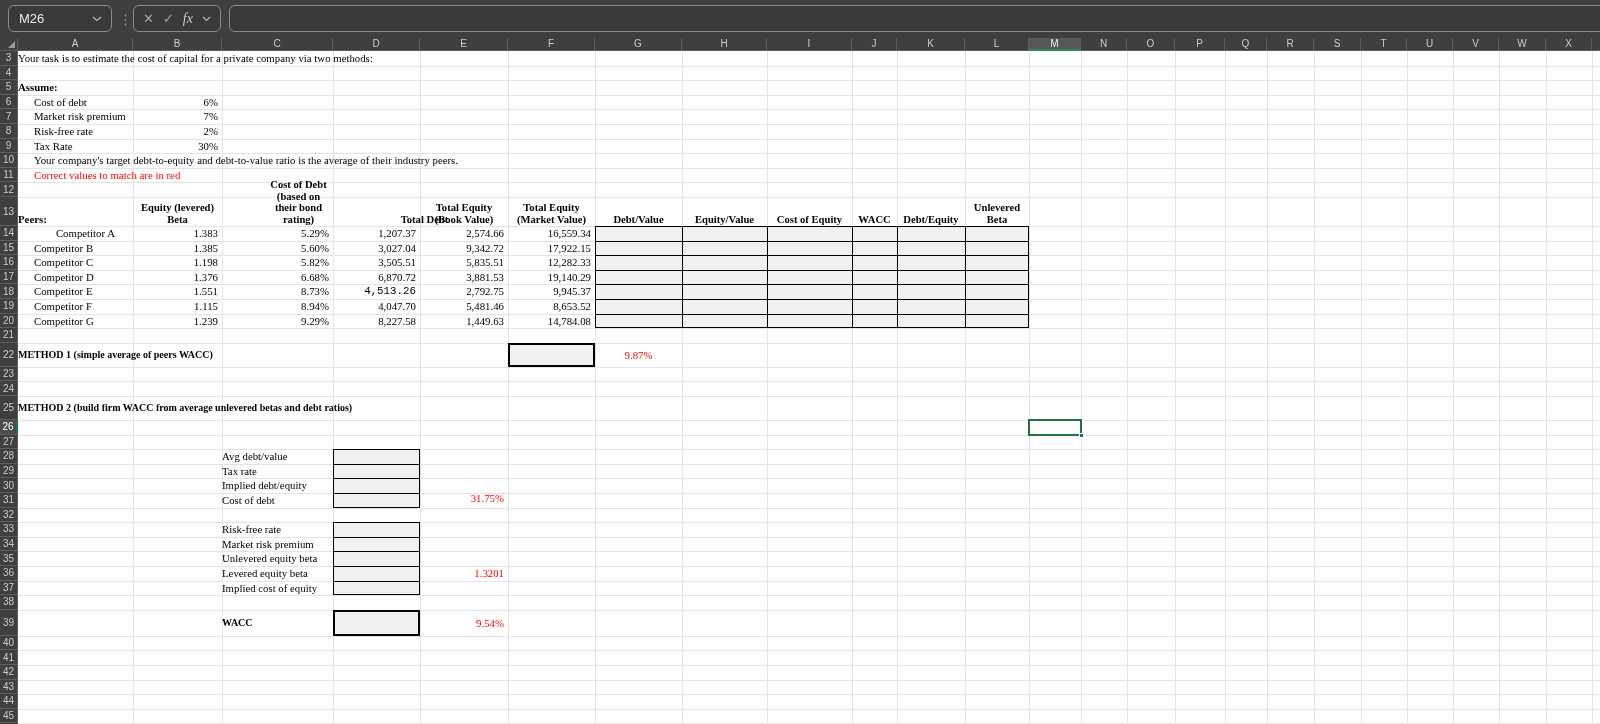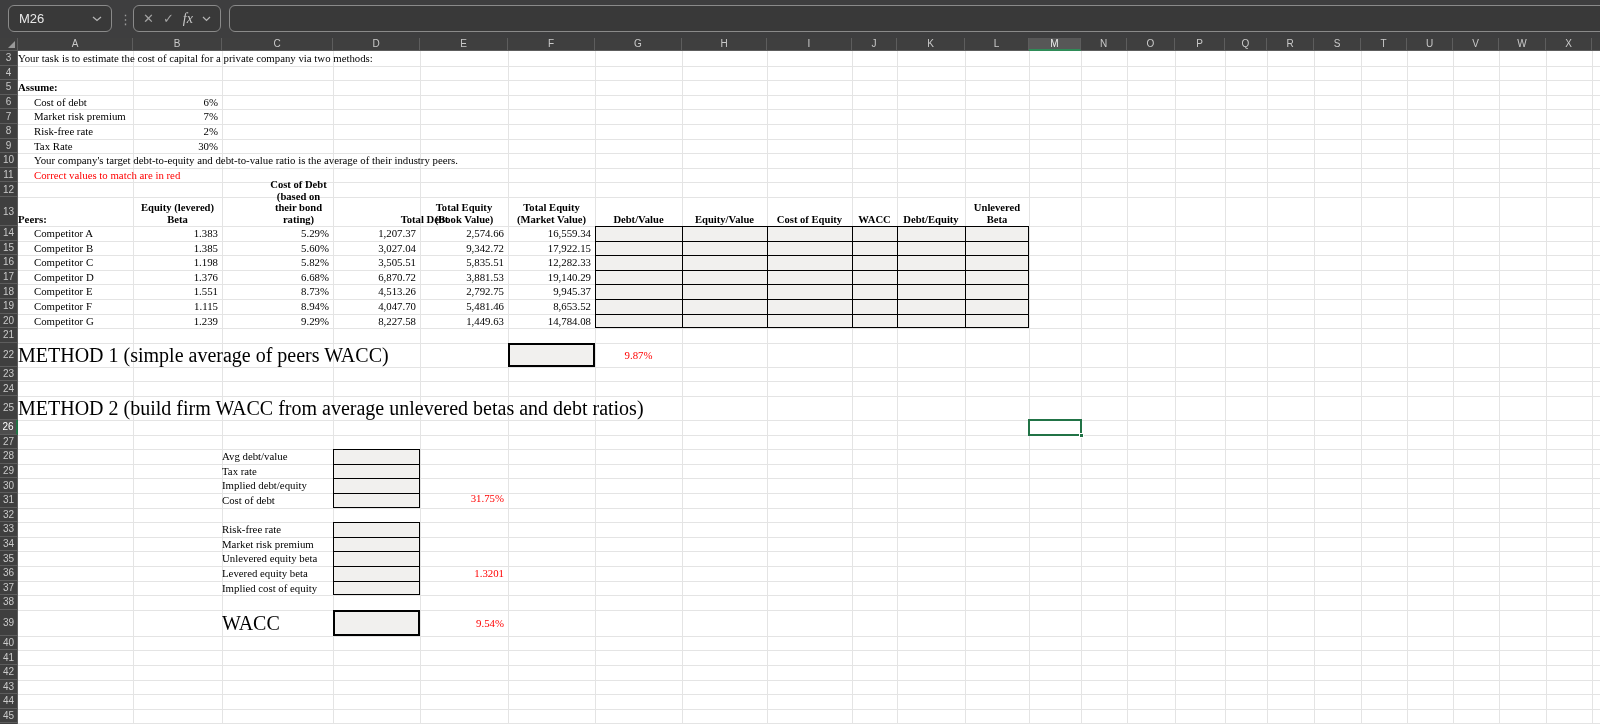--- a/index.html
+++ b/index.html
@@ -31,21 +31,21 @@
     border-bottom:1px solid #5d5d5d;border-right:1px solid #5d5d5d;display:flex;
     align-items:center;justify-content:center}
   .rhdr.active{background:#4d4d4d;color:#fff;border-right:2px solid #217346}
   .gl{position:absolute;background:#e4e4e4}
   
   .t{position:absolute;font-family:"Liberation Serif",serif;font-size:10.8px;color:#000;
     white-space:nowrap;z-index:2}
   .num{text-align:right;padding-right:4px}
   .ind{padding-left:16px}
   .b{font-weight:bold}
-  .big{font-size:20px;font-weight:normal}
+  .big{font-size:10px;font-weight:bold}
   .red{color:#ff0000}
   .ctr{text-align:center}
   .bot{display:flex;align-items:flex-end;padding-bottom:1px}
   .hdr13{font-size:10.6px;font-weight:bold;white-space:pre-line;display:flex;flex-direction:column;
     justify-content:flex-end;align-items:center;text-align:center;line-height:11.5px;
     padding-bottom:1px}
   
   .box{position:absolute;background:#f1f0ee;border:1.3px solid #000;z-index:1}
   .box.thick{border-width:2px}
   .bl{position:absolute;background:#000}
@@ -235,21 +235,21 @@
 (Book Value)</div>
     <div class="t hdr13" style="left: 508px; top: 159px; width: 87px; height: 29px;">Total Equity
 (Market Value)</div>
     <div class="t hdr13" style="left: 595px; top: 159px; width: 87px; height: 29px;">Debt/Value</div>
     <div class="t hdr13" style="left: 682px; top: 159px; width: 85px; height: 29px;">Equity/Value</div>
     <div class="t hdr13" style="left: 767px; top: 159px; width: 85px; height: 29px;">Cost of Equity</div>
     <div class="t hdr13" style="left: 852px; top: 159px; width: 45px; height: 29px;">WACC</div>
     <div class="t hdr13" style="left: 897px; top: 159px; width: 68px; height: 29px;">Debt/Equity</div>
     <div class="t hdr13" style="left: 965px; top: 159px; width: 64px; height: 29px;">Unlevered
 Beta</div>
-    <div class="t ind" style="left: 18px; top: 188px; width: 115px; height: 14.6px; line-height: 14.6px;">Competitor A</div>
+    <div class="t ind" style="left: 0; top: 188px; width: 115px; height: 14.6px; line-height: 14.6px; text-align: right;">Competitor A</div>
     <div class="t num" style="left: 133px; top: 188px; width: 89px; height: 14.6px; line-height: 14.6px;">1.383</div>
     <div class="t num" style="left: 222px; top: 188px; width: 111px; height: 14.6px; line-height: 14.6px;">5.29%</div>
     <div class="t num" style="left: 333px; top: 188px; width: 87px; height: 14.6px; line-height: 14.6px;">1,207.37</div>
     <div class="t num" style="left: 420px; top: 188px; width: 88px; height: 14.6px; line-height: 14.6px;">2,574.66</div>
     <div class="t num" style="left: 508px; top: 188px; width: 87px; height: 14.6px; line-height: 14.6px;">16,559.34</div>
     <div class="t ind" style="left: 18px; top: 202.6px; width: 115px; height: 14.6px; line-height: 14.6px;">Competitor B</div>
     <div class="t num" style="left: 133px; top: 202.6px; width: 89px; height: 14.6px; line-height: 14.6px;">1.385</div>
     <div class="t num" style="left: 222px; top: 202.6px; width: 111px; height: 14.6px; line-height: 14.6px;">5.60%</div>
     <div class="t num" style="left: 333px; top: 202.6px; width: 87px; height: 14.6px; line-height: 14.6px;">3,027.04</div>
     <div class="t num" style="left: 420px; top: 202.6px; width: 88px; height: 14.6px; line-height: 14.6px;">9,342.72</div>
@@ -262,21 +262,21 @@
     <div class="t num" style="left: 508px; top: 217.2px; width: 87px; height: 14.6px; line-height: 14.6px;">12,282.33</div>
     <div class="t ind" style="left: 18px; top: 231.8px; width: 115px; height: 14.6px; line-height: 14.6px;">Competitor D</div>
     <div class="t num" style="left: 133px; top: 231.8px; width: 89px; height: 14.6px; line-height: 14.6px;">1.376</div>
     <div class="t num" style="left: 222px; top: 231.8px; width: 111px; height: 14.6px; line-height: 14.6px;">6.68%</div>
     <div class="t num" style="left: 333px; top: 231.8px; width: 87px; height: 14.6px; line-height: 14.6px;">6,870.72</div>
     <div class="t num" style="left: 420px; top: 231.8px; width: 88px; height: 14.6px; line-height: 14.6px;">3,881.53</div>
     <div class="t num" style="left: 508px; top: 231.8px; width: 87px; height: 14.6px; line-height: 14.6px;">19,140.29</div>
     <div class="t ind" style="left: 18px; top: 246.4px; width: 115px; height: 14.6px; line-height: 14.6px;">Competitor E</div>
     <div class="t num" style="left: 133px; top: 246.4px; width: 89px; height: 14.6px; line-height: 14.6px;">1.551</div>
     <div class="t num" style="left: 222px; top: 246.4px; width: 111px; height: 14.6px; line-height: 14.6px;">8.73%</div>
-    <div class="t num" style="left: 333px; top: 246.4px; width: 87px; height: 14.6px; line-height: 14.6px;">4,513.26</div>
+    <div class="t num" style="left: 333px; top: 246.4px; width: 87px; height: 14.6px; line-height: 14.6px; font-family: Liberation Mono, monospace;">4,513.26</div>
     <div class="t num" style="left: 420px; top: 246.4px; width: 88px; height: 14.6px; line-height: 14.6px;">2,792.75</div>
     <div class="t num" style="left: 508px; top: 246.4px; width: 87px; height: 14.6px; line-height: 14.6px;">9,945.37</div>
     <div class="t ind" style="left: 18px; top: 261px; width: 115px; height: 14.6px; line-height: 14.6px;">Competitor F</div>
     <div class="t num" style="left: 133px; top: 261px; width: 89px; height: 14.6px; line-height: 14.6px;">1.115</div>
     <div class="t num" style="left: 222px; top: 261px; width: 111px; height: 14.6px; line-height: 14.6px;">8.94%</div>
     <div class="t num" style="left: 333px; top: 261px; width: 87px; height: 14.6px; line-height: 14.6px;">4,047.70</div>
     <div class="t num" style="left: 420px; top: 261px; width: 88px; height: 14.6px; line-height: 14.6px;">5,481.46</div>
     <div class="t num" style="left: 508px; top: 261px; width: 87px; height: 14.6px; line-height: 14.6px;">8,653.52</div>
     <div class="t ind" style="left: 18px; top: 275.6px; width: 115px; height: 14.6px; line-height: 14.6px;">Competitor G</div>
     <div class="t num" style="left: 133px; top: 275.6px; width: 89px; height: 14.6px; line-height: 14.6px; padding-left: 48px;">1.239</div>

